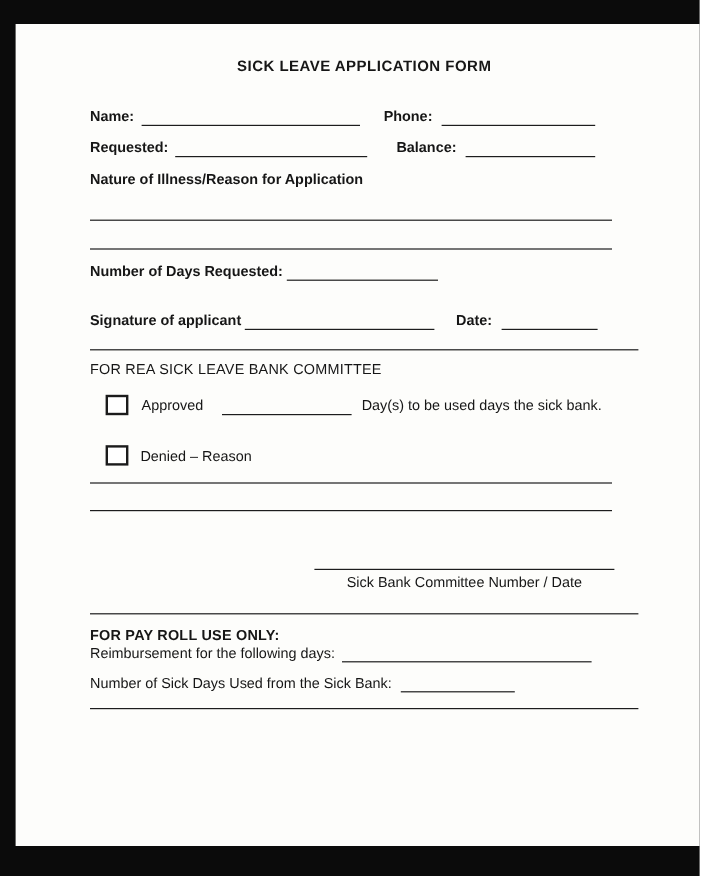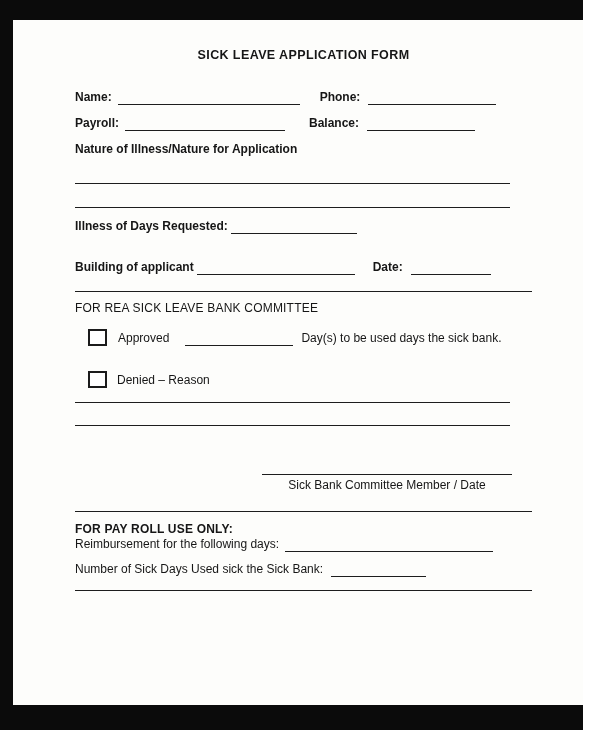--- a/index.html
+++ b/index.html
@@ -65,38 +65,38 @@
       <div class="title">SICK LEAVE APPLICATION FORM</div>
 
       <div class="row" style="margin-top:26px">
         <span class="b">Name:</span>
         <span class="fline" style="width:182px;margin-left:6px"></span>
         <span class="b" style="margin-left:20px">Phone:</span>
         <span class="fline" style="width:128px;margin-left:8px"></span>
       </div>
 
       <div class="row" style="margin-top:11px">
-        <span class="b">Payroll:</span>
+        <span class="b">Requested:</span>
         <span class="fline" style="width:160px;margin-left:6px"></span>
         <span class="b" style="margin-left:24px">Balance:</span>
         <span class="fline" style="width:108px;margin-left:8px"></span>
       </div>
 
 
-      <div class="b" style="margin-top:11px">Nature of Illness/Nature for Application</div>
+      <div class="b" style="margin-top:11px">Nature of Illness/Reason for Application</div>
       <div class="blank" style="margin-top:26px"></div>
       <div class="blank" style="margin-top:23px"></div>
 
       <div class="row" style="margin-top:11px">
-        <span class="b">Illness of Days Requested:</span>
+        <span class="b">Number of Days Requested:</span>
         <span class="fline" style="width:126px;margin-left:3px"></span>
       </div>
 
       <div class="row" style="margin-top:26px">
-        <span class="b">Building of applicant</span>
+        <span class="b">Signature of applicant</span>
         <span class="fline" style="width:158px;margin-left:3px"></span>
         <span class="b" style="margin-left:18px">Date:</span>
         <span class="fline" style="width:80px;margin-left:8px"></span>
       </div>
 
       <div class="divider" style="margin-top:16px"></div>
 
       <div style="margin-top:9px;letter-spacing:.2px">FOR REA SICK LEAVE BANK COMMITTEE</div>
 
       <div class="row" style="margin-top:13px">
@@ -109,34 +109,34 @@
       <div class="row" style="margin-top:25px">
         <span class="checkbox" style="margin-left:13px"></span>
         <span style="margin-left:10px">Denied – Reason</span>
       </div>
 
       <div class="blank" style="margin-top:14px"></div>
       <div class="blank" style="margin-top:22px"></div>
 
       <div style="margin-top:48px;margin-left:auto;margin-right:20px;width:250px">
         <div class="blank" style="margin-right:0"></div>
-        <div class="caption">Sick Bank Committee Member / Date</div>
+        <div class="caption">Sick Bank Committee Number / Date</div>
       </div>
 
       <div class="divider" style="margin-top:18px"></div>
 
       <div class="b" style="margin-top:10px;letter-spacing:.2px">FOR PAY ROLL USE ONLY:</div>
 
       <div class="row" style="margin-top:0">
         <span>Reimbursement for the following days:</span>
         <span class="fline" style="width:208px;margin-left:6px"></span>
       </div>
 
       <div class="row" style="margin-top:10px">
-        <span>Number of Sick Days Used sick the Sick Bank:</span>
+        <span>Number of Sick Days Used from the Sick Bank:</span>
         <span class="fline" style="width:95px;margin-left:8px"></span>
       </div>
 
       <div class="divider" style="margin-top:13px"></div>
 
 
     </div>
   </div>
 </div>
 

